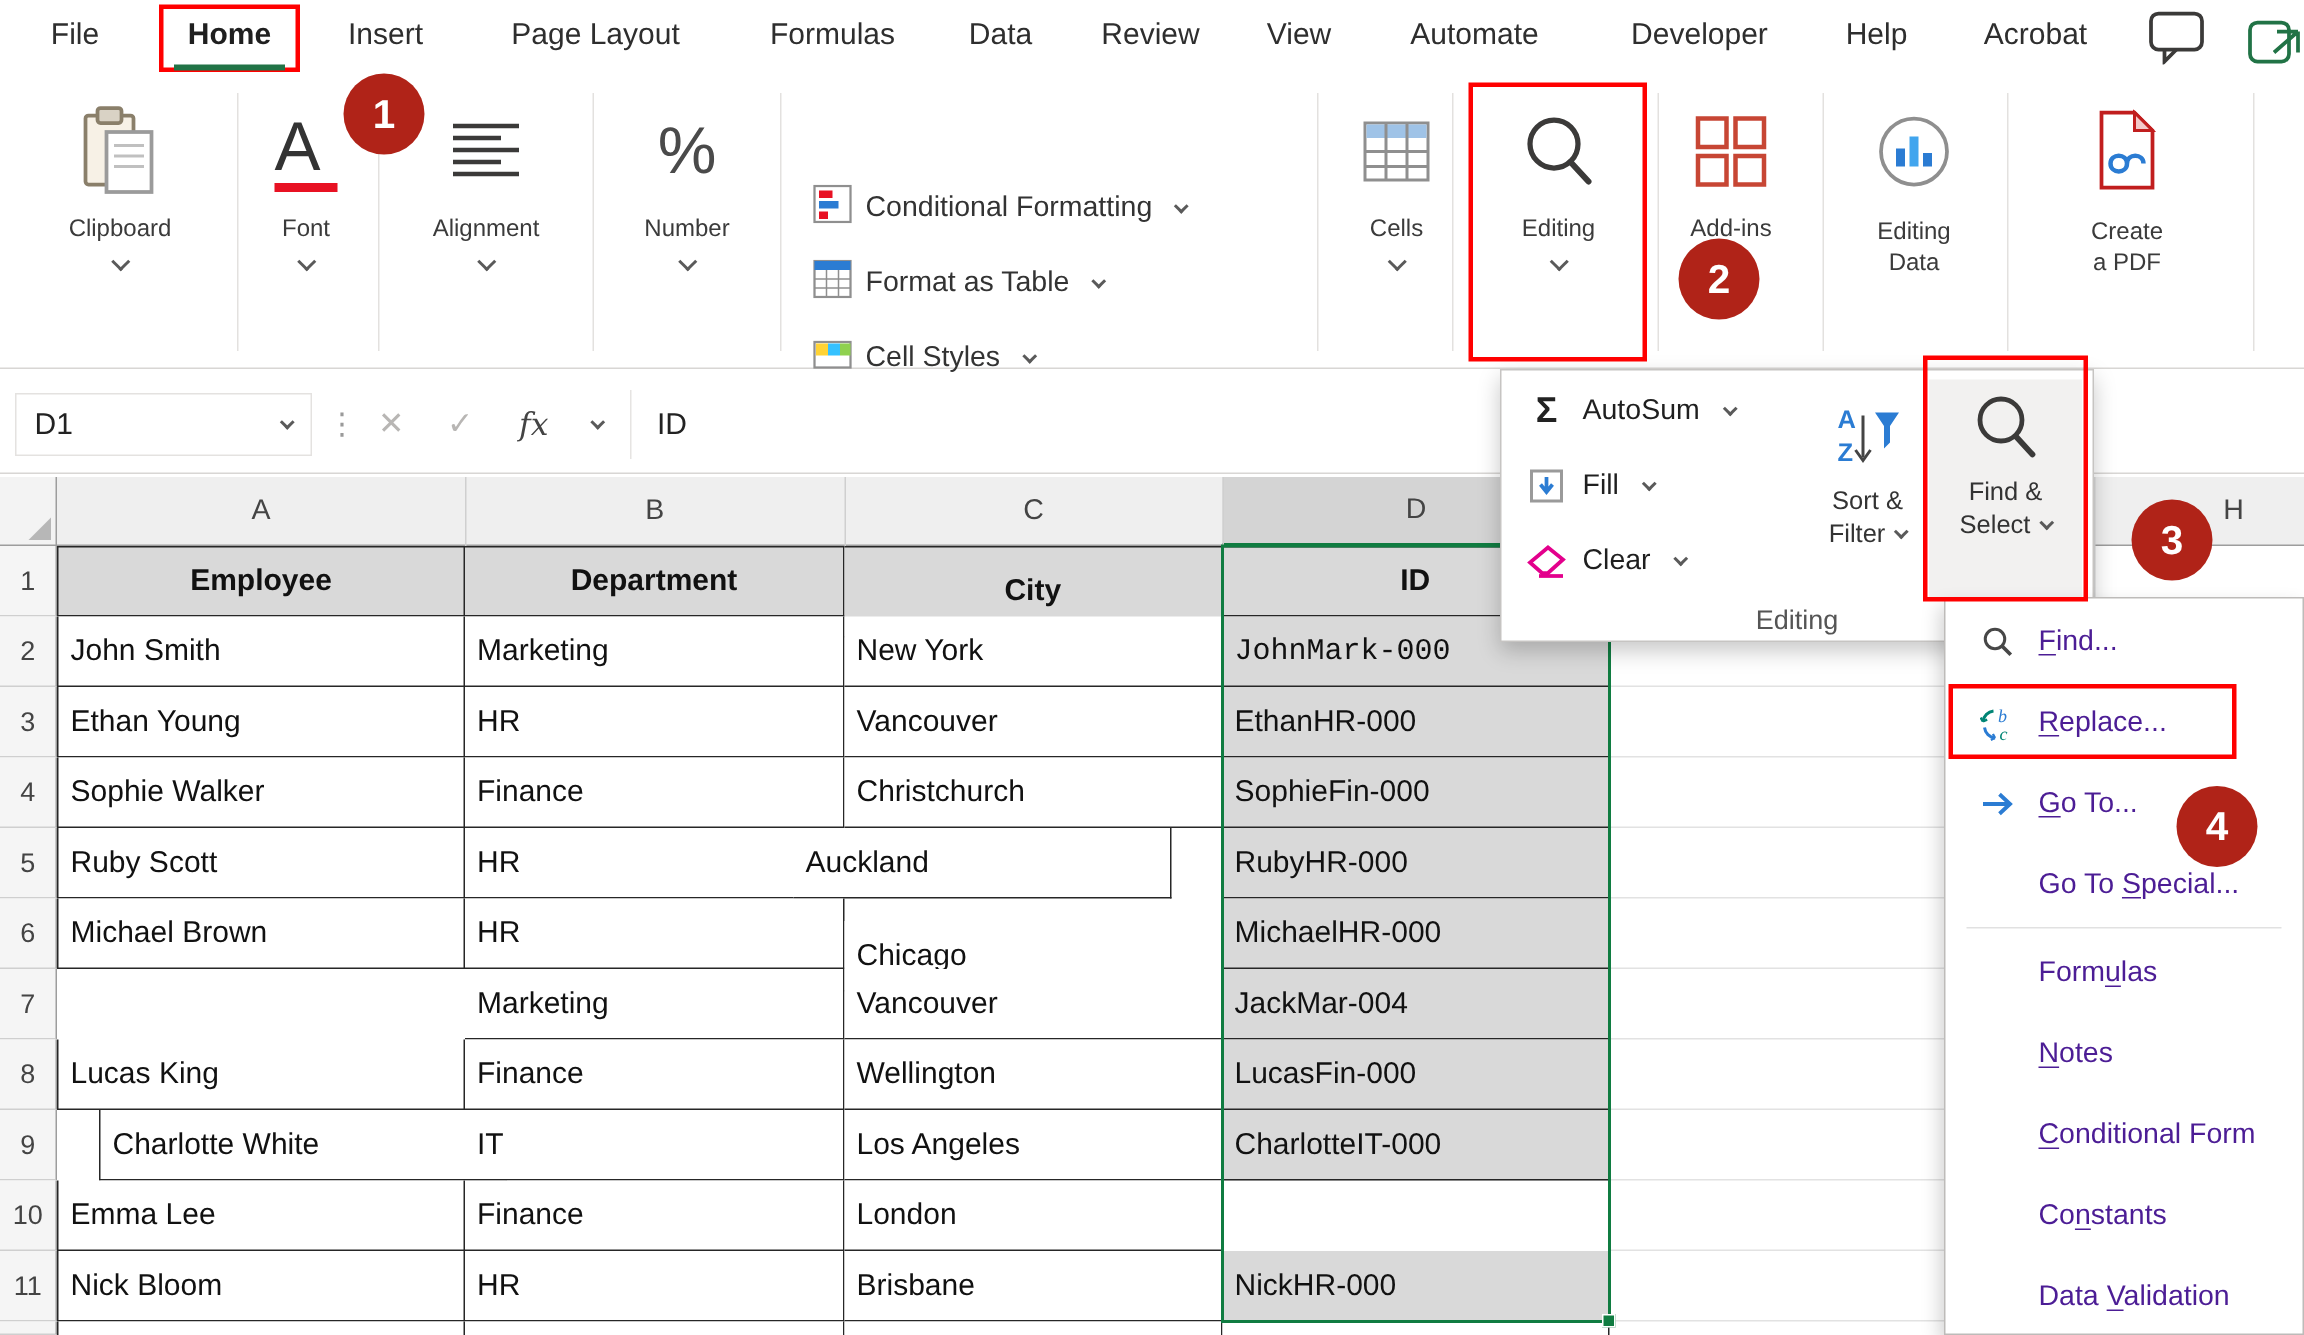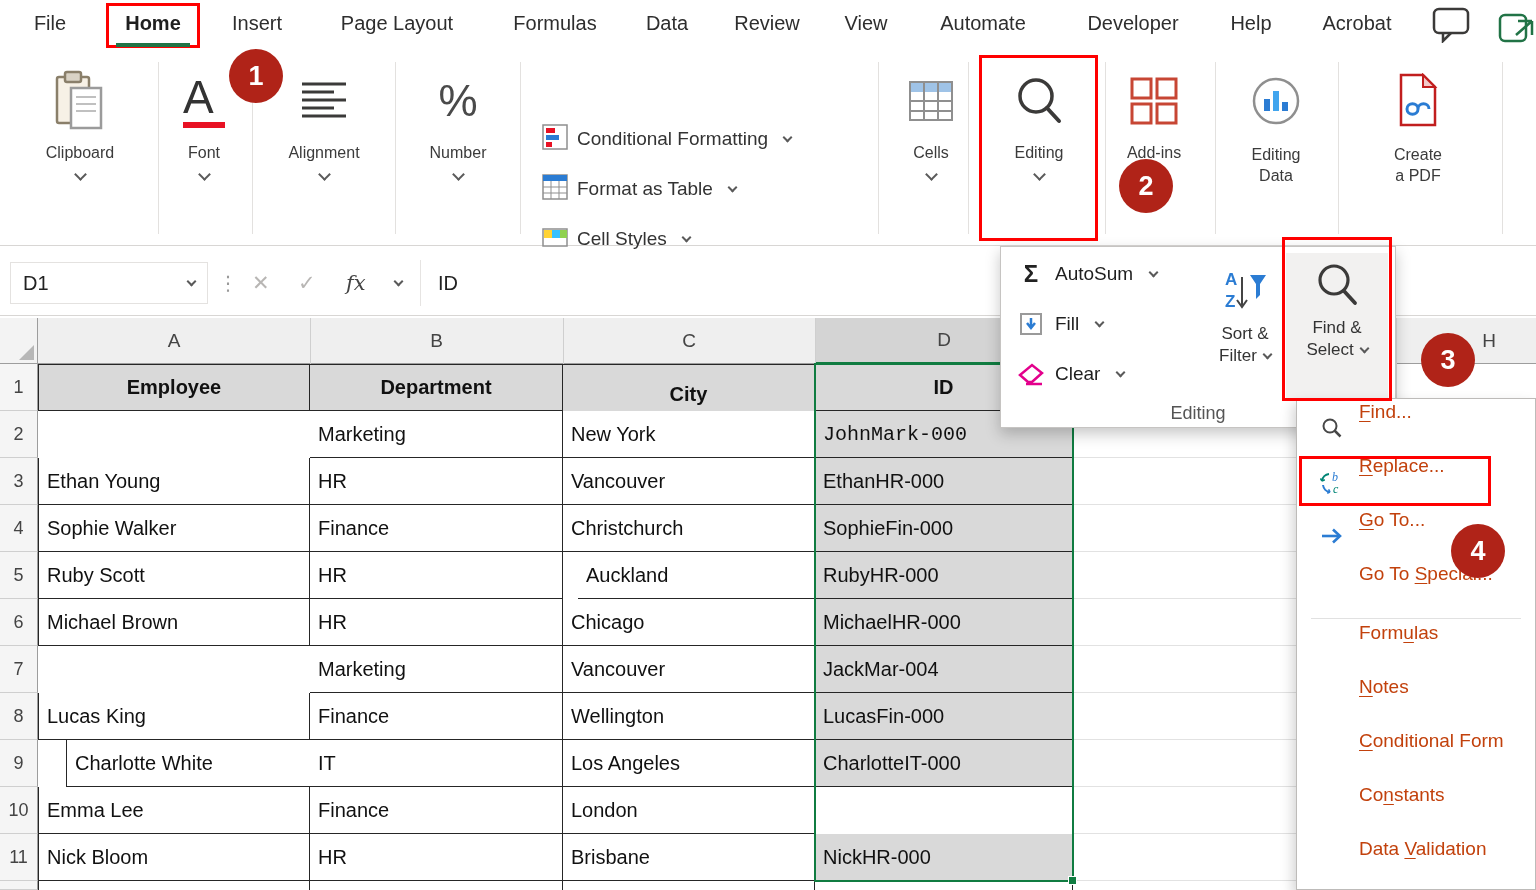--- a/index.html
+++ b/index.html
@@ -78,21 +78,21 @@
   .sigma { font-size:24px; font-weight:bold; color:#222; }
   .bigopt { position:absolute; display:flex; flex-direction:column; align-items:center; font-size:17px; color:#333; line-height:22px; }
   #sortfilter { left:202px; top:12px; width:84px; height:134px; }
   #findselect { left:285px; top:6px; width:102px; height:146px; background:#f2f1f0; }
   .bigico { height:64px; display:flex; align-items:center; justify-content:center; }
   .optline2 { display:flex; align-items:center; }
   .dfooter { position:absolute; left:0; top:156px; width:100%; text-align:center; font-size:18px; color:#555; }
 
   
   #fsmenu { position:absolute; left:1296px; top:398px; width:240px; height:492px; background:#fff; border:1px solid #bdbbb9; box-shadow:-3px 6px 12px rgba(0,0,0,.18); z-index:11; overflow:hidden; }
-  .fsitem { position:absolute; left:0; width:100%; height:54px; display:flex; padding-left:22px; font-size:19px; color:#c2410c; gap:14px; white-space:nowrap; }
+  .fsitem { position:absolute; left:0; width:100%; height:54px; display:flex; align-items:center; padding-left:22px; font-size:19px; color:#4c1d95; gap:14px; white-space:nowrap; }
   .fsicon { width:26px; flex:0 0 26px; display:flex; align-items:center; justify-content:center; }
   .fslabel u { text-underline-offset:3px; }
   .fsdivider { position:absolute; left:14px; right:14px; top:219px; height:1px; background:#e1e1e1; }
 
   
   .rbox { position:absolute; border:3px solid var(--red); z-index:20; pointer-events:none; }
   #rb1 { left:106px; top:3px; width:94px; height:45px; }
   #rb2 { left:979px; top:55px; width:119px; height:186px; }
   #rb3 { left:1282px; top:237px; width:110px; height:164px; }
   #rb4 { left:1299px; top:456px; width:192px; height:50px; }
@@ -350,38 +350,39 @@
     <div class="hgl" style="left: 1073px; width: 463px; top: 374px;"></div>
     <div class="hgl" style="left: 1073px; width: 463px; top: 421px;"></div>
     <div class="hgl" style="left: 1073px; width: 463px; top: 468px;"></div>
     <div class="hgl" style="left: 1073px; width: 463px; top: 515px;"></div>
     <div class="hgl" style="left: 1073px; width: 463px; top: 562px;"></div>
     <div class="vgl" style="left: 1396px; top: 0px; height: 572px;"></div>
     <div class="cell hdr" style="left: 310px; top: 46px; width: 253px; height: 47px;">Department</div>
     <div class="cell hdr colA" style="left: 38px; top: 46px; width: 272px; height: 47px;">Employee</div>
     <div class="cell hdr" style="left: 563px; top: 46px; width: 252px; height: 61px;">City</div>
     <div class="cell hdr selcol" style="left: 815px; top: 46px; width: 258px; height: 47px;">ID</div>
+    <div class="cell colA" style="left: 38px; top: 93px; width: 272px; height: 47px;">John Smith</div>
     <div class="cell" style="left: 310px; top: 93px; width: 253px; height: 47px;">Marketing</div>
     <div class="cell" style="left: 563px; top: 93px; width: 252px; height: 47px;">New York</div>
     <div class="cell selcol" style="left: 815px; top: 93px; width: 258px; height: 47px; font-family: Liberation Mono, monospace;">JohnMark-000</div>
     <div class="cell colA" style="left: 38px; top: 140px; width: 272px; height: 47px;">Ethan Young</div>
     <div class="cell" style="left: 310px; top: 140px; width: 253px; height: 47px;">HR</div>
     <div class="cell" style="left: 563px; top: 140px; width: 252px; height: 47px;">Vancouver</div>
     <div class="cell selcol" style="left: 815px; top: 140px; width: 258px; height: 47px;">EthanHR-000</div>
     <div class="cell colA" style="left: 38px; top: 187px; width: 272px; height: 47px;">Sophie Walker</div>
     <div class="cell" style="left: 310px; top: 187px; width: 253px; height: 47px;">Finance</div>
     <div class="cell" style="left: 563px; top: 187px; width: 252px; height: 47px;">Christchurch</div>
     <div class="cell selcol" style="left: 815px; top: 187px; width: 258px; height: 47px;">SophieFin-000</div>
     <div class="cell colA" style="left: 38px; top: 234px; width: 272px; height: 47px;">Ruby Scott</div>
     <div class="cell" style="left: 310px; top: 234px; width: 253px; height: 47px;">HR</div>
-    <div class="cell" style="left: 578px; top: 234px; width: 252px; height: 47px;">Auckland</div>
+    <div class="cell" style="left: 529px; top: 234px; width: 252px; height: 47px;">Auckland</div>
     <div class="cell selcol" style="left: 815px; top: 234px; width: 258px; height: 47px;">RubyHR-000</div>
     <div class="cell colA" style="left: 38px; top: 281px; width: 272px; height: 47px;">Michael Brown</div>
     <div class="cell" style="left: 310px; top: 281px; width: 253px; height: 47px;">HR</div>
-    <div class="cell" style="left: 563px; top: 281px; width: 252px; height: 47px;">Chicago</div>
+    <div class="cell" style="left: 563px; top: 296px; width: 252px; height: 47px;">Chicago</div>
     <div class="cell selcol" style="left: 815px; top: 281px; width: 258px; height: 47px;">MichaelHR-000</div>
     <div class="cell" style="left: 310px; top: 328px; width: 253px; height: 47px;">Marketing</div>
     <div class="cell" style="left: 563px; top: 328px; width: 252px; height: 47px;">Vancouver</div>
     <div class="cell selcol" style="left: 815px; top: 328px; width: 258px; height: 47px;">JackMar-004</div>
     <div class="cell colA" style="left: 38px; top: 375px; width: 272px; height: 47px;">Lucas King</div>
     <div class="cell" style="left: 310px; top: 375px; width: 253px; height: 47px;">Finance</div>
     <div class="cell" style="left: 563px; top: 375px; width: 252px; height: 47px;">Wellington</div>
     <div class="cell selcol" style="left: 815px; top: 375px; width: 258px; height: 47px;">LucasFin-000</div>
     <div class="cell colA" style="left: 38px; top: 422px; width: 272px; height: 47px; margin-left: 28px;">Charlotte White</div>
     <div class="cell" style="left: 310px; top: 422px; width: 253px; height: 47px;">IT</div>

